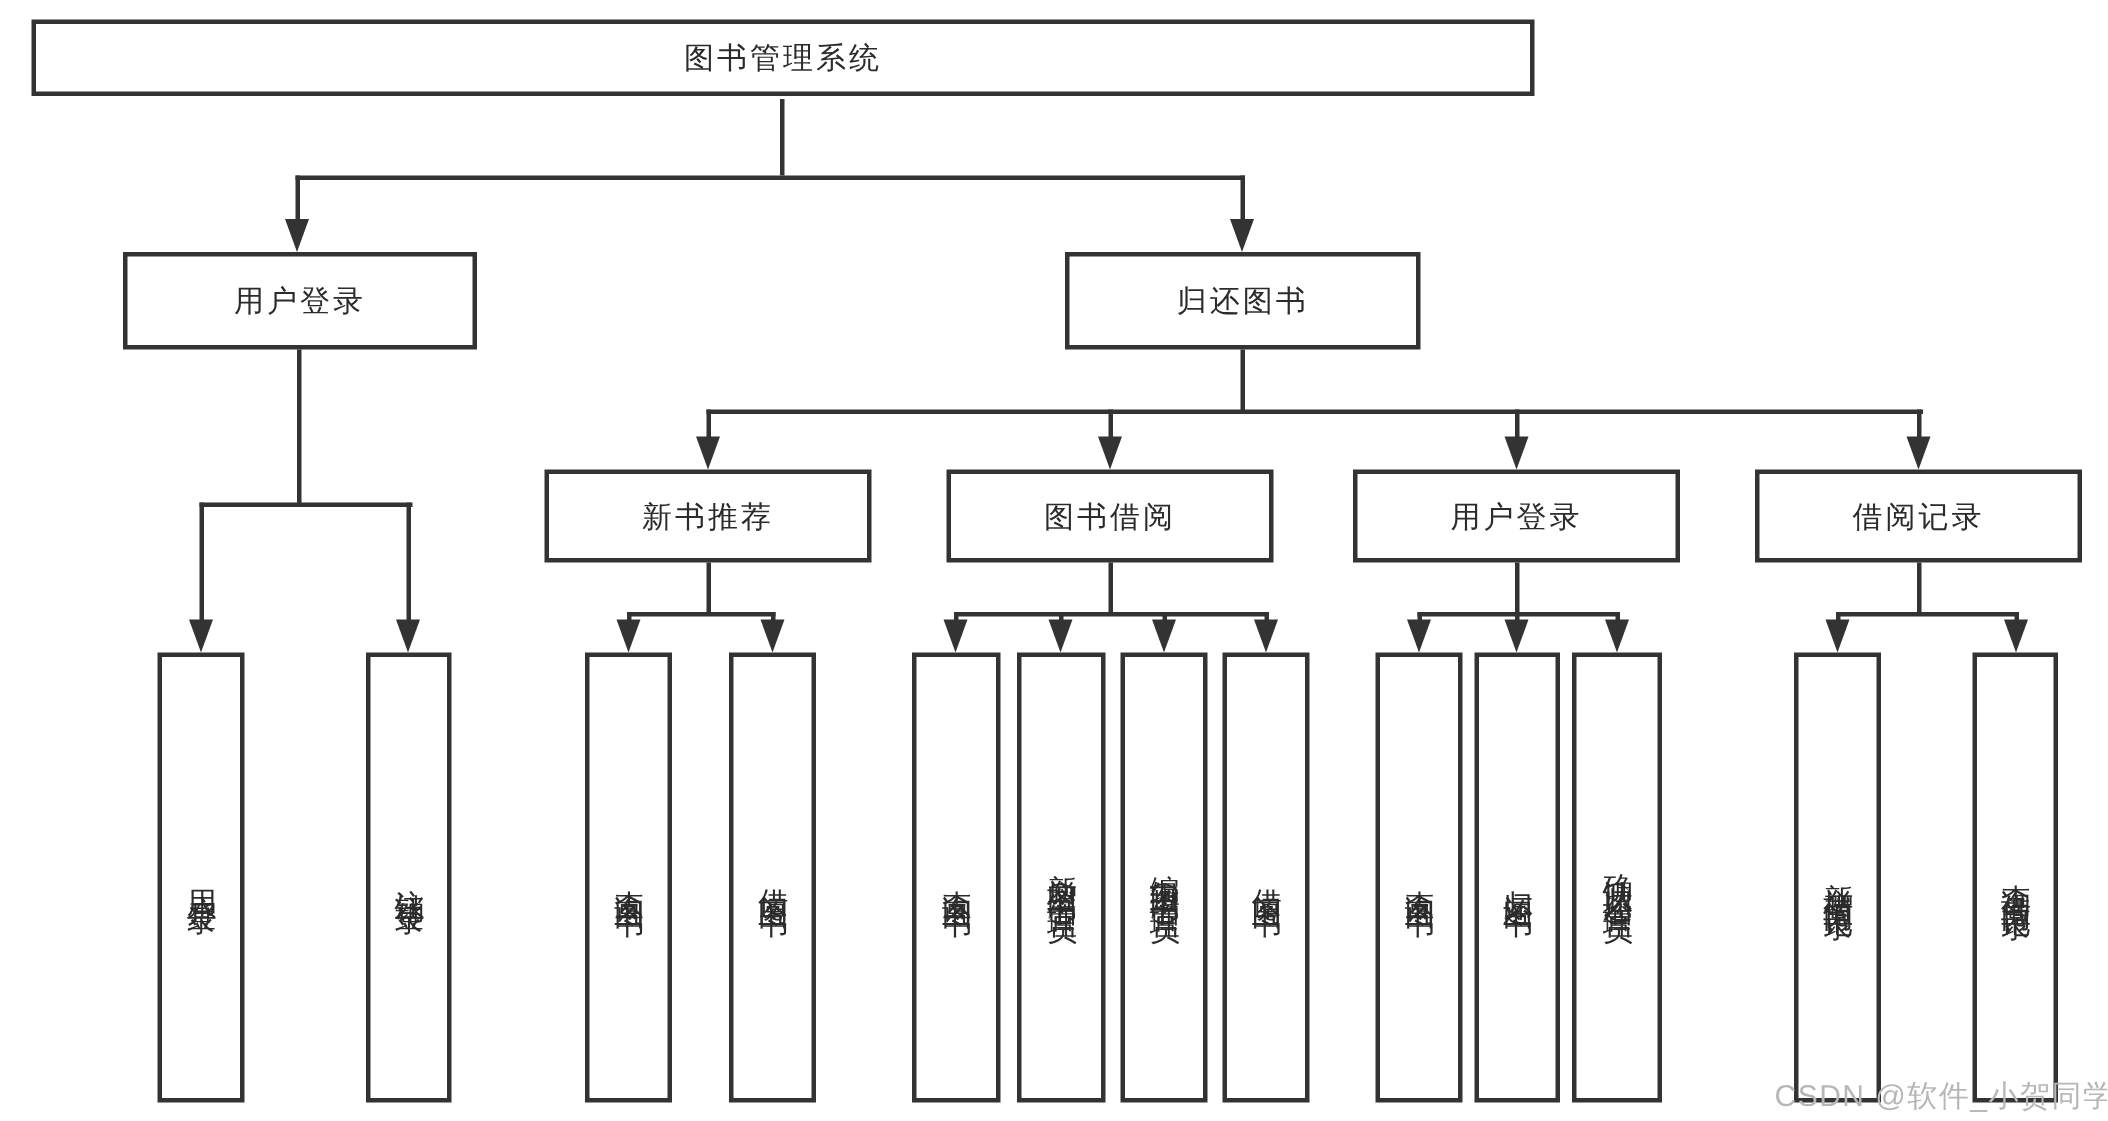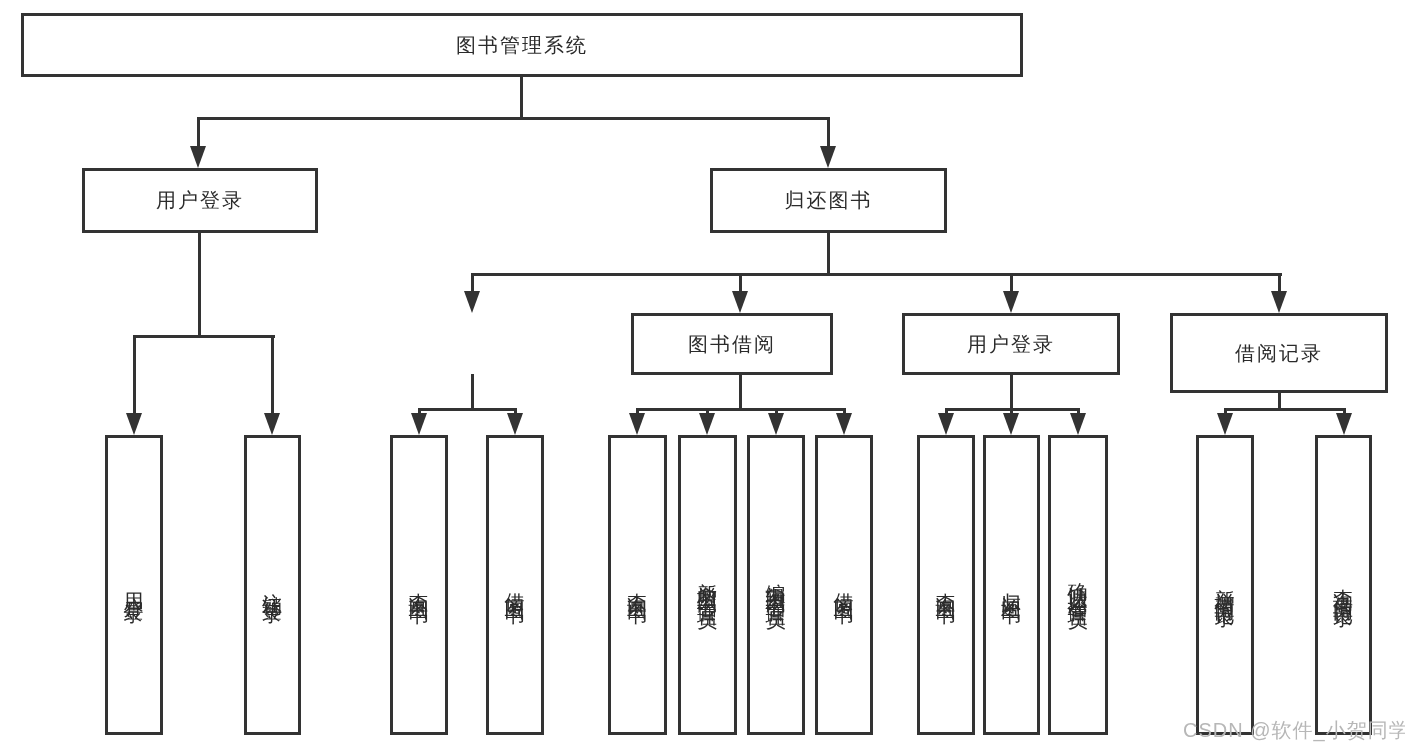--- a/index.html
+++ b/index.html
@@ -91,38 +91,41 @@
   <div class="vline" style="left:1077px;top:408px;height:10px"></div>
   <div class="arrow" style="left:1070px;top:413px"></div>
 
   <div class="vline" style="left:1278px;top:374px;height:36px"></div>
   <div class="hline" style="left:1224px;top:408px;width:121px"></div>
   <div class="vline" style="left:1224px;top:408px;height:10px"></div>
   <div class="arrow" style="left:1217px;top:413px"></div>
   <div class="vline" style="left:1343px;top:408px;height:10px"></div>
   <div class="arrow" style="left:1336px;top:413px"></div>
 
-  <div class="node" style="left:21px;top:13px;width:1002px;height:64px">
+  <div class="node" style="left:21px;top:13px;width:1002px;height:51px">
     <span class="lbl">图书管理系统</span>
   </div>
 
   <div class="node" style="left:82px;top:168px;width:236px;height:65px">
     <span class="lbl">用户登录</span>
   </div>
   <div class="node" style="left:710px;top:168px;width:237px;height:65px">
     <span class="lbl">归还图书</span>
   </div>
 
-  <div class="node" style="left:631px;top:313px;width:202px;height:62px">
+  <div class="node" style="left:363px;top:313px;width:218px;height:62px">
+    <span class="lbl">新书推荐</span>
+  </div>
+  <div class="node" style="left:631px;top:313px;width:218px;height:62px">
     <span class="lbl">图书借阅</span>
   </div>
   <div class="node" style="left:902px;top:313px;width:218px;height:62px">
     <span class="lbl">用户登录</span>
   </div>
-  <div class="node" style="left:1170px;top:313px;width:218px;height:80px">
+  <div class="node" style="left:1170px;top:313px;width:218px;height:62px">
     <span class="lbl">借阅记录</span>
   </div>
 
   <div class="node leaf" style="left:105px;width:58px">
     <span class="lbl">用户登录</span>
   </div>
   <div class="node leaf" style="left:244px;width:57px">
     <span class="lbl">注销登录</span>
   </div>
 

